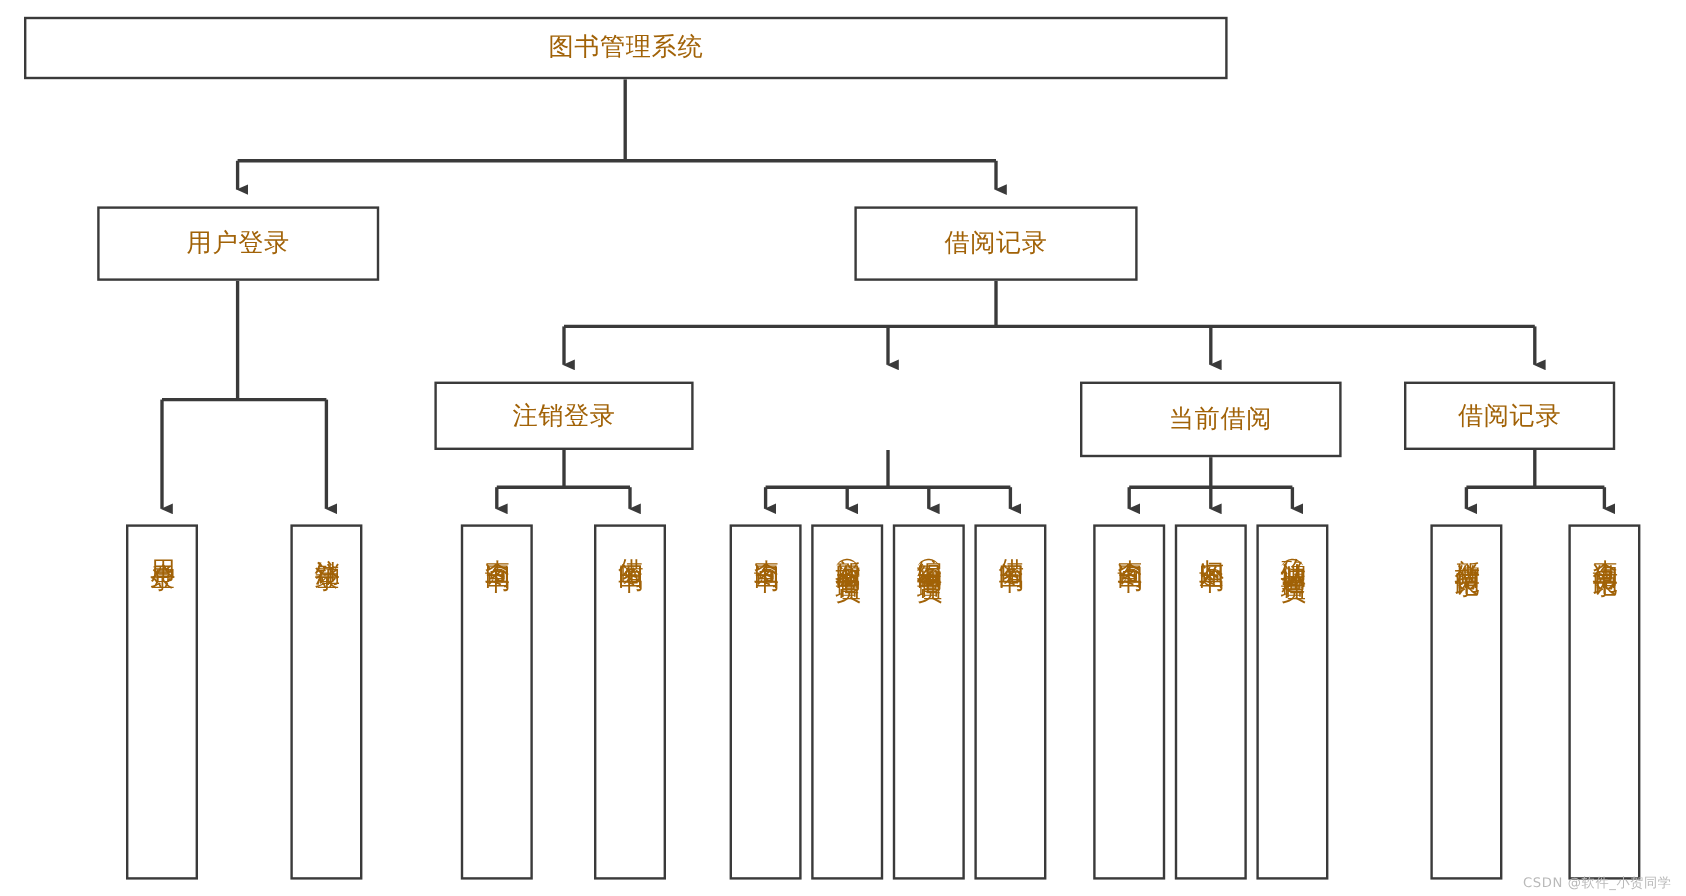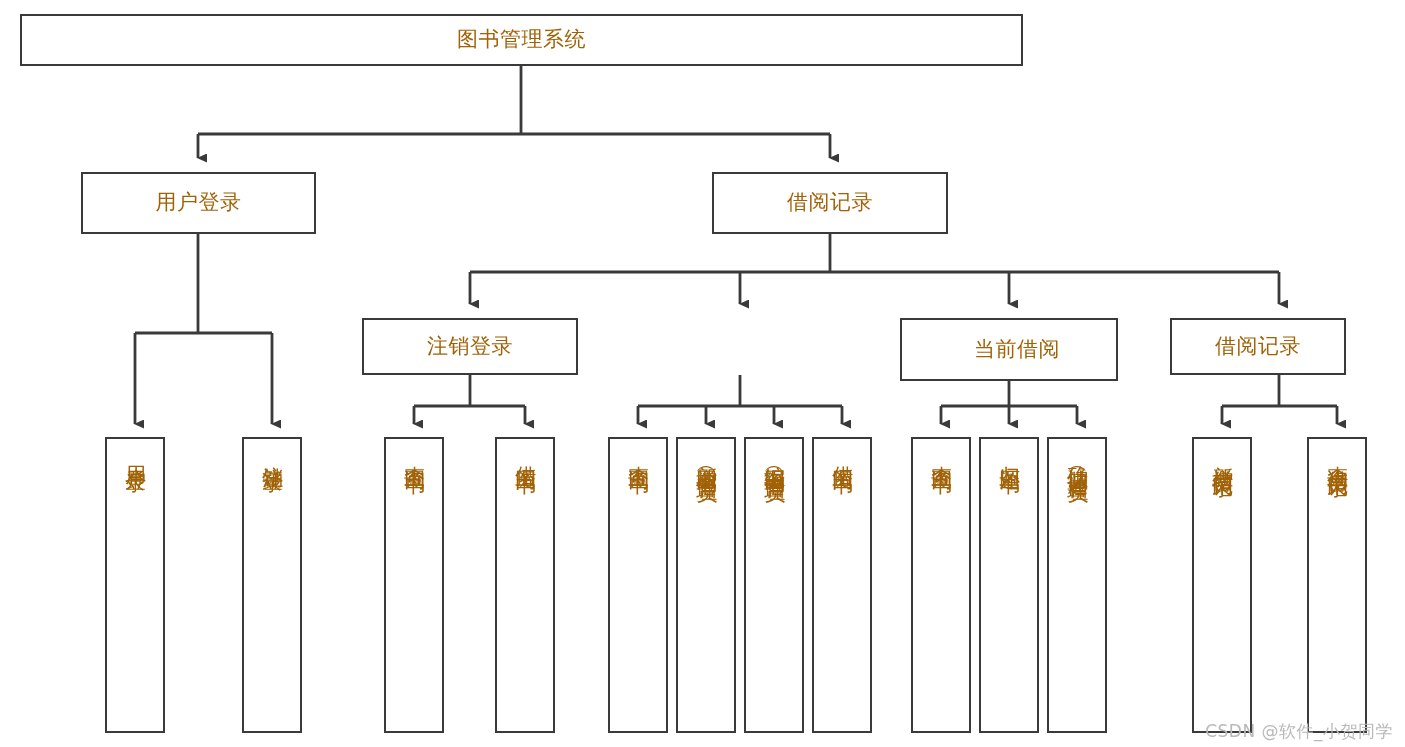--- a/index.html
+++ b/index.html
@@ -56,21 +56,21 @@
     text-orientation: upright;
     font-size: 21px;
     letter-spacing: 2.5px;
     white-space: nowrap;
     display: block;
   }
   .watermark {
     position: absolute;
     right: 12px;
     bottom: 4px;
-    font-size: 17px;
+    font-size: 11px;
     color: #b9b9b9;
     letter-spacing: 0.5px;
     white-space: nowrap;
     font-family: "DejaVu Sans", "Liberation Sans", sans-serif;
   }
 </style>
 </head>
 <body>
 
 <div id="diagram-root">

